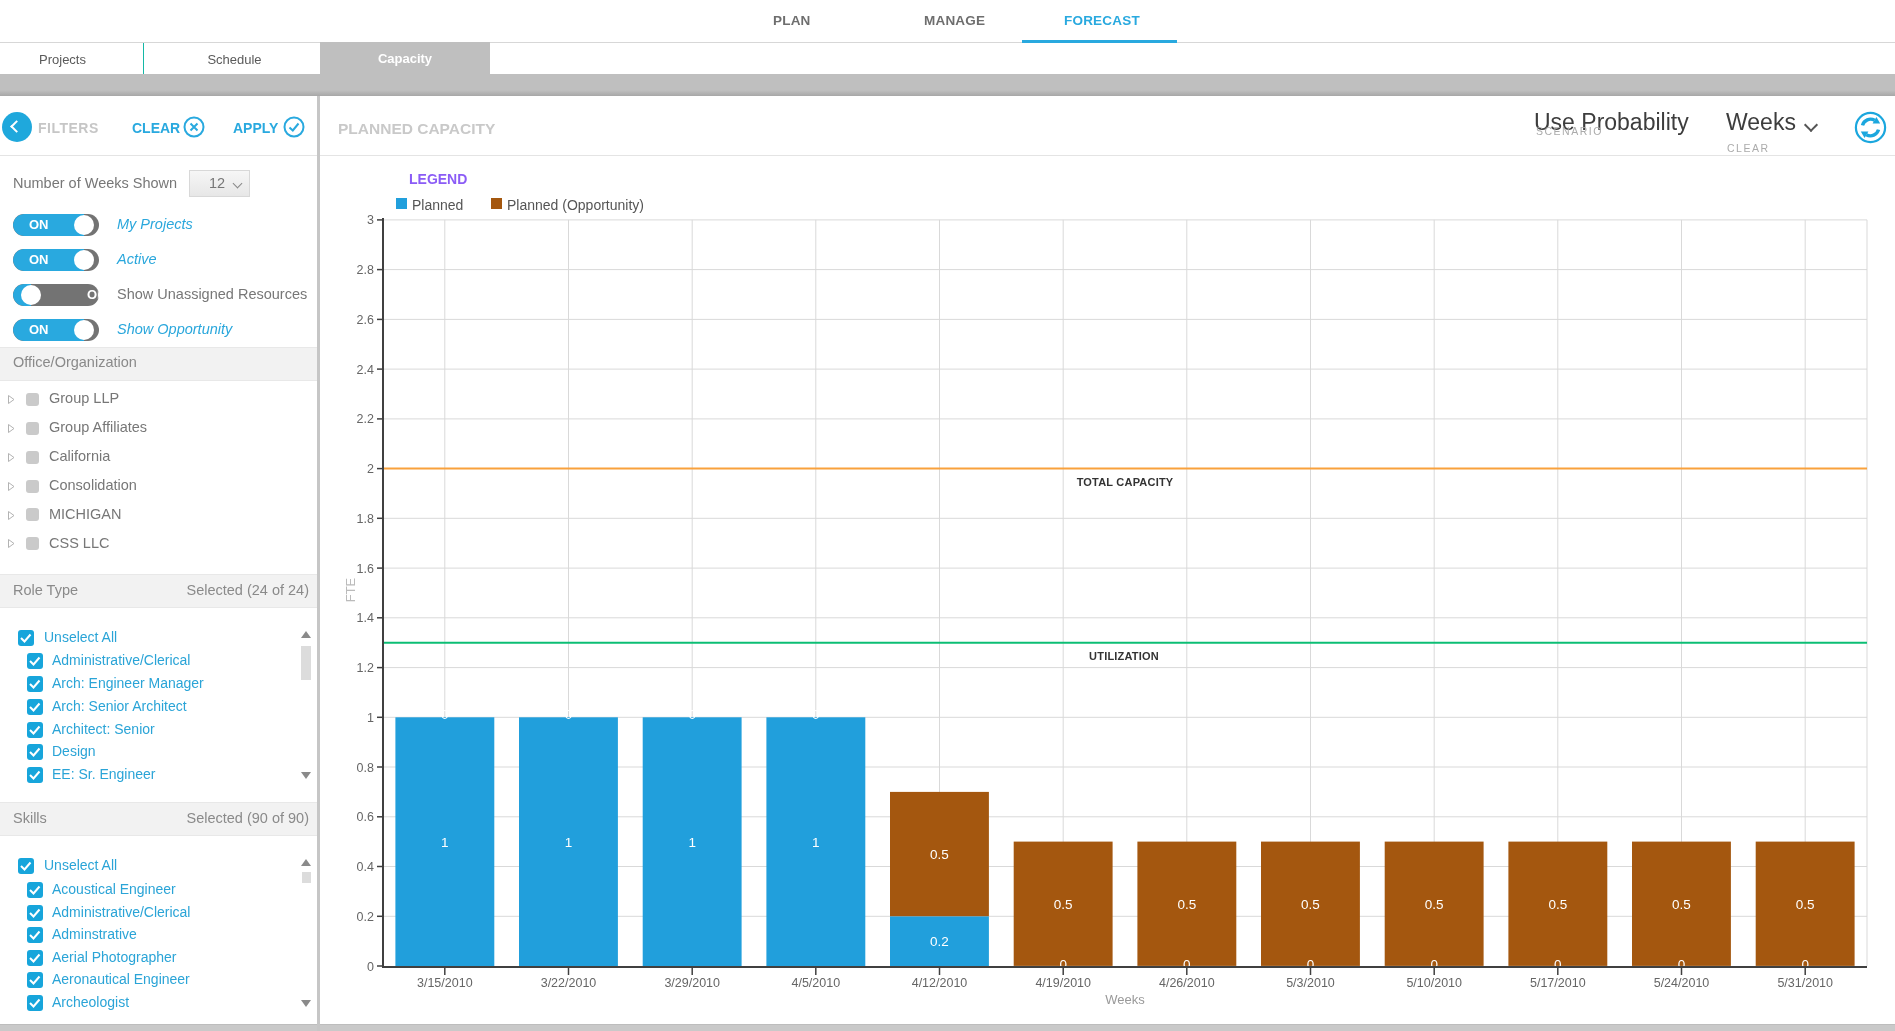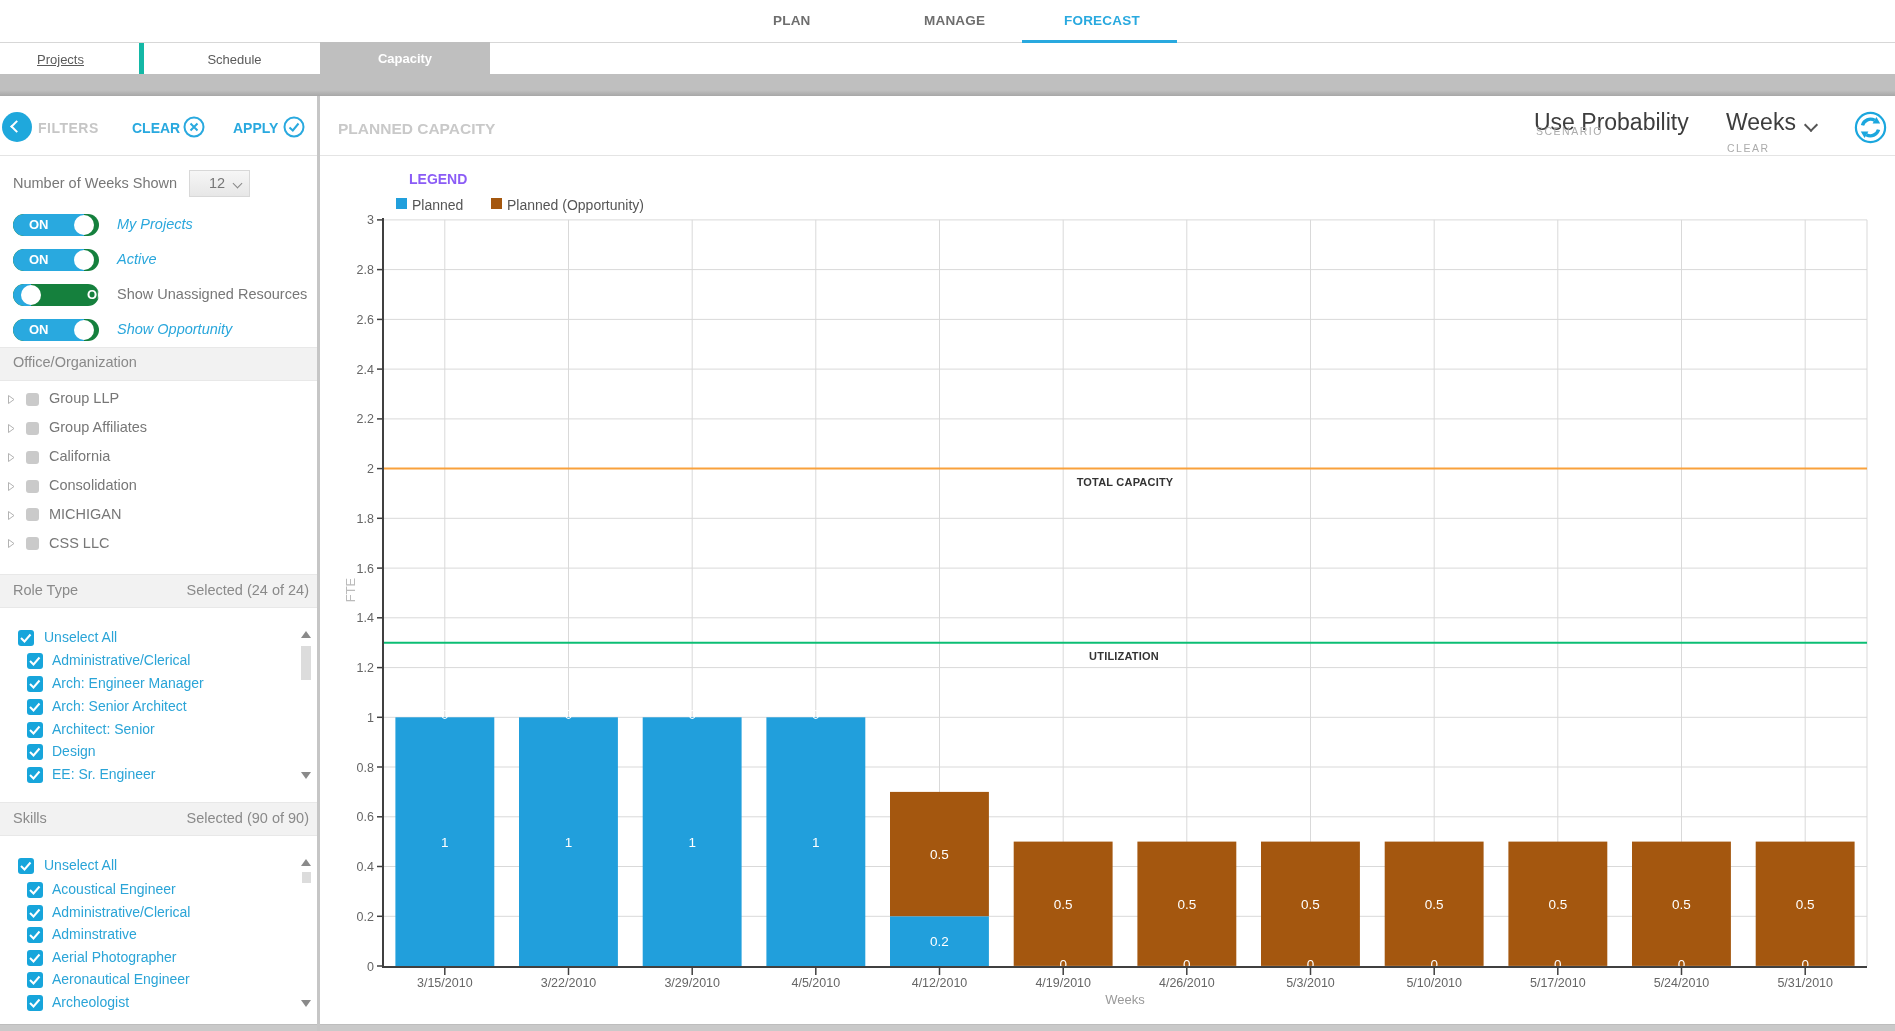--- a/index.html
+++ b/index.html
@@ -11,21 +11,21 @@
   .navline{top:42px;left:0;width:1895px;height:1px;background:#d7d7d7;}
   .navunder{top:40px;left:1022px;width:155px;height:3px;background:#29a9df;}
   
   .tab{top:43px;height:31px;line-height:33px;text-align:center;font-size:13px;color:#5a5a5a;background:#fff;}
   .greyband{top:74px;left:0;width:1895px;height:22px;background:linear-gradient(#bfbfbf 0,#bfbfbf 74%,#a7a7a7 100%);}
   .captab{top:42px;left:320px;width:170px;height:32px;background:#bfbfbf;color:#fff;font-weight:bold;
           text-align:center;line-height:34px;font-size:13px;}
   
   .blue{color:#2aa7dc;font-style:italic;}
   .grey{color:#777;}
-  .toggle{width:86px;height:22px;border-radius:11px;background:#15803d;overflow:hidden;left:13px;}
+  .toggle{width:86px;height:22px;border-radius:11px;background:#737373;overflow:hidden;left:13px;}
   .tgblue{position:absolute;left:0;top:0;height:22px;background:#29a9df;}
   .knob{position:absolute;top:1px;width:20px;height:20px;border-radius:50%;background:#fff;}
   .tgtext{position:absolute;top:0;height:22px;line-height:22px;color:#fff;font-weight:bold;font-size:13px;}
   .band{left:0;width:317px;height:32px;background:#f2f2f2;border-top:1px solid #e8e8e8;border-bottom:1px solid #e8e8e8;
         font-size:14.5px;color:#8a8a8a;}
   .gcb{width:13px;height:13px;border-radius:3px;background:#cacaca;left:26px;}
   .treetext{left:49px;font-size:14.5px;color:#777;}
   .bcb{width:16px;height:16px;border-radius:3px;background:#17a5db;}
   .bcb svg{position:absolute;left:2px;top:3px;}
   .li{font-size:14px;color:#2aa4d7;}
@@ -36,21 +36,21 @@
 </style>
 </head>
 <body>
 
 <div class="abs nav" style="left:773px;">PLAN</div>
 <div class="abs nav" style="left:916px;padding-left:8px;">MANAGE</div>
 <div class="abs nav" style="left:1064px;color:#29a9df;">FORECAST</div>
 <div class="abs navline"></div>
 <div class="abs navunder"></div>
 
-<div class="abs tab" style="left:0;width:144px;border-right:5px solid #14b8a6;padding-right:18px;box-sizing:border-box;text-decoration:underline;">Projects</div>
+<div class="abs tab" style="left:0;width:144px;border-right:1px solid #14b8a6;padding-right:18px;box-sizing:border-box;">Projects</div>
 <div class="abs tab" style="left:149px;width:171px;">Schedule</div>
 <div class="abs greyband"></div>
 <div class="abs captab">Capacity</div>
 
 <div class="abs" style="left:2px;top:112px;width:30px;height:30px;border-radius:50%;background:#1fa8dc;"></div>
 <div class="abs" style="left:12px;top:122px;width:7px;height:7px;border-left:2px solid #fff;border-bottom:2px solid #fff;transform:rotate(45deg);"></div>
 <div class="abs" style="left:38px;top:120px;font-size:14px;font-weight:bold;letter-spacing:0.5px;color:#c6c6c6;">FILTERS</div>
 <div class="abs" style="left:132px;top:120px;font-size:14px;font-weight:bold;letter-spacing:0px;color:#29a9df;">CLEAR</div>
 <svg class="abs" style="left:183px;top:116px;" width="22" height="22">
     <circle cx="11" cy="11" r="9.5" fill="none" stroke="#29a9df" stroke-width="2"></circle>

